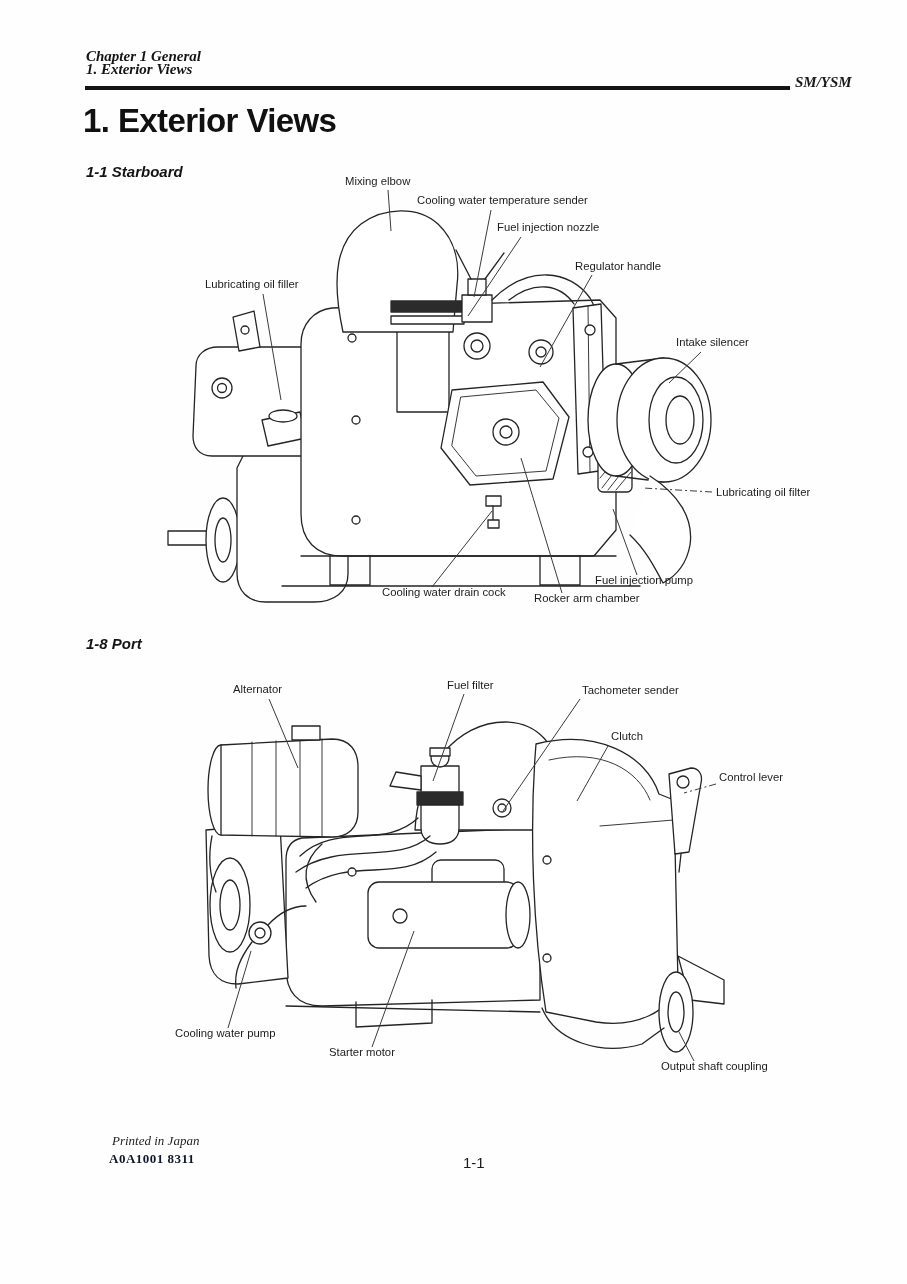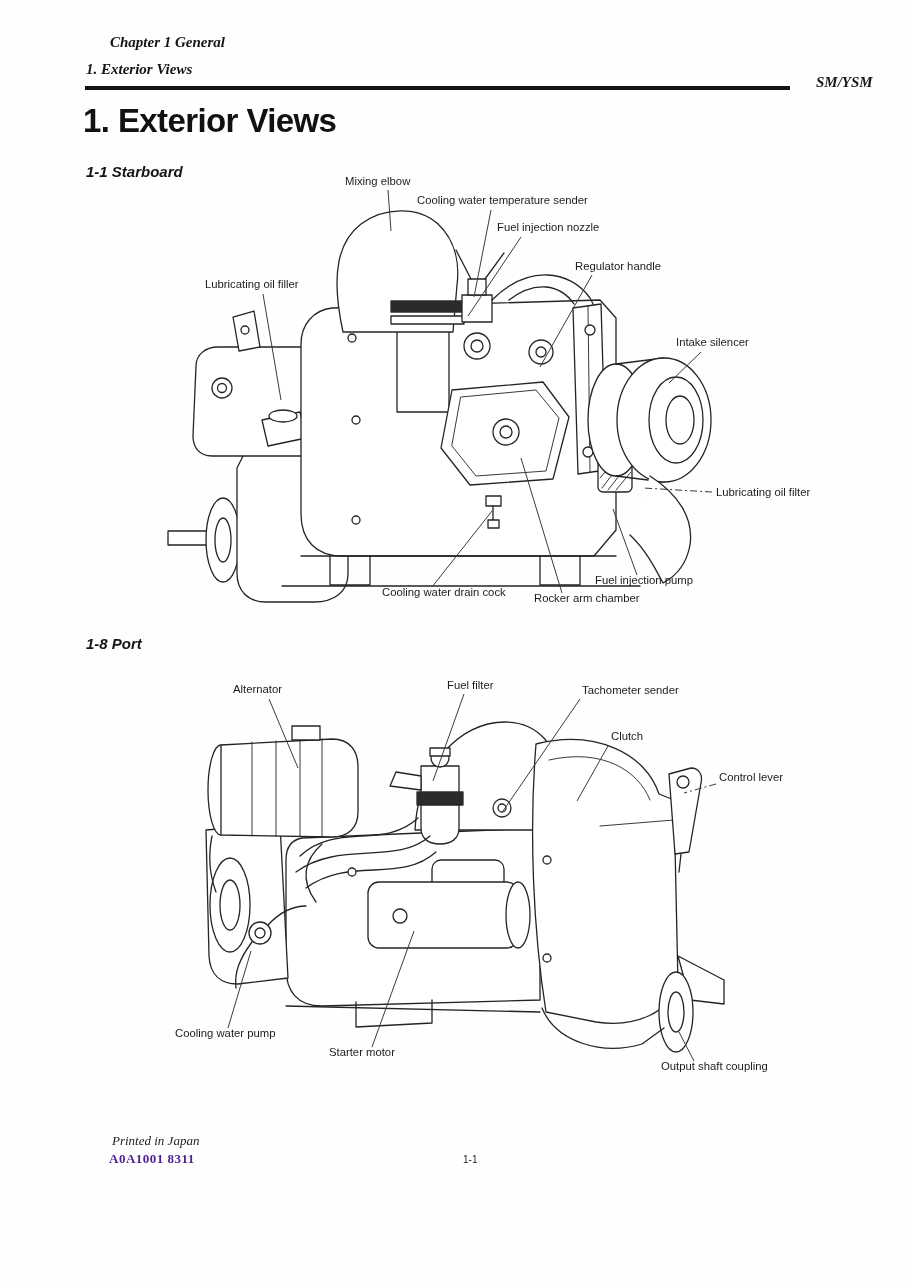--- a/index.html
+++ b/index.html
@@ -3,44 +3,44 @@
 <meta charset="utf-8">
 <style>
   html,body { margin:0; padding:0; background:#d9d9d6; }
   .page {
     position:relative; width:907px; height:1284px; margin:0 auto;
     background:#fefefe; overflow:hidden;
     font-family:"Liberation Sans", sans-serif; color:#1a1a1a;
   }
   .abs { position:absolute; }
   .hdr-line { left:86px; font-family:"Liberation Serif", serif; font-style:italic; font-weight:bold; font-size:15px; color:#141414; }
-  .hdr-line1 { top:34px;margin-left:24px; }
+  .hdr-line1 { top:48px; }
   .hdr-line2 { top:61px; }
   .hdr-rule { left:85px; top:86px; width:705px; height:4px; background:#141414; }
-  .manual-code { left:816px; top:74px; font-family:"Liberation Serif", serif; font-style:italic; font-weight:bold; font-size:15px; }
+  .manual-code { left:795px; top:74px; font-family:"Liberation Serif", serif; font-style:italic; font-weight:bold; font-size:15px; }
   .page-title { left:83px; top:102px; font-size:33px; font-weight:bold; letter-spacing:-0.6px; color:#111; }
   .fig-heading { left:86px; font-size:15px; font-weight:bold; color:#141414;font-style:italic; }
   .fig-heading-1 { top:163px; }
   .fig-heading-2 { top:635px; }
   svg.fig { position:absolute; left:0; display:block; }
   .fig-1 { top:155px; }
   .fig-2 { top:660px; }
   .art, .art path, .art rect, .art circle, .art ellipse {
     stroke:#242424; stroke-width:1.3; fill:#ffffff;
     stroke-linejoin:round; stroke-linecap:round;
   }
   .art line { stroke:#242424; stroke-width:1.3; fill:none; }
   .art .nf { fill:none; }
   .art .dk { fill:#2b2b2b; stroke:#2b2b2b; }
   .art .thin { stroke-width:0.9; }
   .callouts line { stroke:#3b3b3b; stroke-width:1; }
   .callouts text { font-family:"Liberation Sans", sans-serif; font-size:11.3px; fill:#1c1c1c; }
   .foot-printed { left:112px; top:1133px; font-family:"Liberation Serif", serif; font-style:italic; font-size:13px; color:#222; }
-  .foot-code { left:109px; top:1151px; font-family:"Liberation Serif", serif; font-weight:bold; font-size:13px; letter-spacing:0.5px; color:#4c1d95; }
-  .foot-page { left:463px; top:1154px; font-size:10px; color:#1c1c1c; }
+  .foot-code { left:109px; top:1151px; font-family:"Liberation Serif", serif; font-weight:bold; font-size:13px; letter-spacing:0.5px; color:#0f172a; }
+  .foot-page { left:463px; top:1154px; font-size:15px; color:#1c1c1c; }
 </style>
 </head>
 <body>
 
 <div class="page">
 
   <div class="abs hdr-line hdr-line1">Chapter 1 General</div>
   <div class="abs hdr-line hdr-line2">1. Exterior Views</div>
   <div class="abs hdr-rule"></div>
   <div class="abs manual-code">SM/YSM</div>

